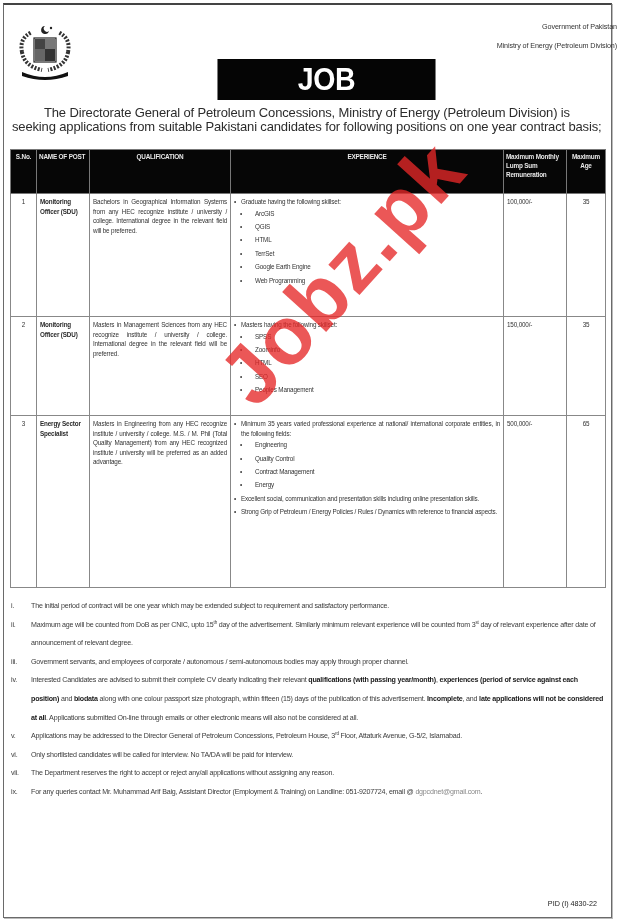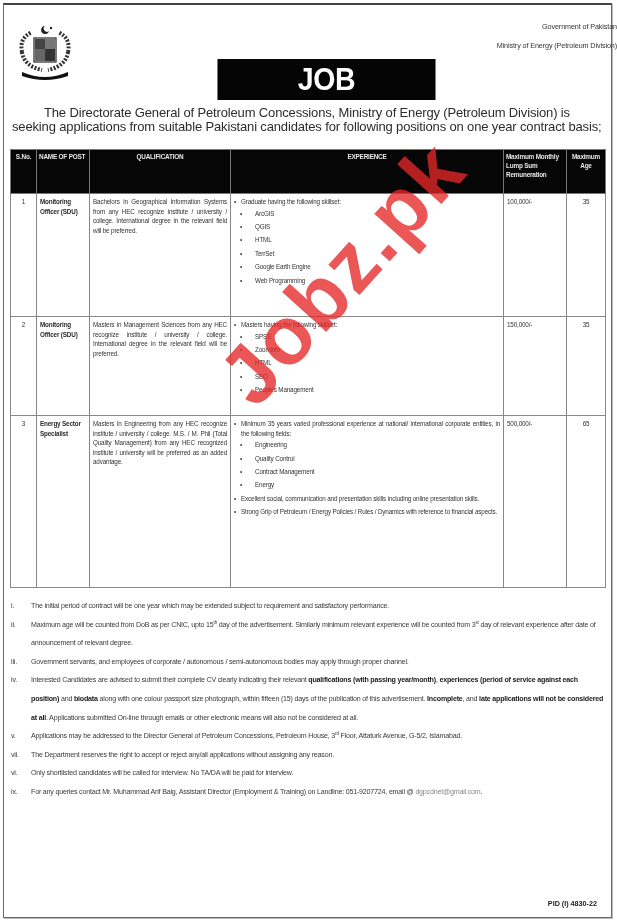--- a/index.html
+++ b/index.html
@@ -49,21 +49,21 @@
   .row1 td { height: 123px; }
   .row2 td { height: 99px; }
   .row3 td { height: 172px; }
 
   .notes { position: absolute; left: 10px; top: 597px; width: 596px; font-size: 7.1px; color: #3a3a3a; letter-spacing: -0.2px; }
   .note { position: relative; padding-left: 21px; line-height: 18.6px; }
   .note .num { position: absolute; left: 0; width: 16px; text-align: left; padding-left: 1px; }
   .note b { color: #1a1a1a; }
   .note sup { font-size: 4.5px; vertical-align: super; line-height: 0; }
   .email { color: #888; }
-  .pid { position: absolute; right: 20px; top: 899px; font-size: 7.2px; font-weight: bold; color: #222; }
+  .pid { position: absolute; right: 20px; top: 899px; font-size: 7.2px; font-weight: normal; color: #222; }
 
   .watermark {
     position: absolute; left: 200px; top: 360px; font-size: 82px; font-weight: bold;
     color: rgba(230, 40, 40, 0.78); transform: rotate(-48deg); transform-origin: left top;
     letter-spacing: 2px; pointer-events: none; font-family: "Liberation Sans", sans-serif;
   }
 </style>
 </head>
 <body>
 
@@ -170,26 +170,26 @@
   </div>
   <div class="note">
     <span class="num">iv.</span>
     <span>Interested Candidates are advised to submit their complete CV clearly indicating their relevant </span><b>qualifications (with passing year/month)</b><span>, </span><b>experiences (period of service against each position)</b><span> and </span><b>biodata</b><span> along with one colour passport size photograph, within fifteen (15) days of the publication of this advertisement. </span><b>Incomplete</b><span>, and </span><b>late applications will not be considered at all</b><span>. Applications submitted On-line through emails or other electronic means will also not be considered at all.</span>
   </div>
   <div class="note">
     <span class="num">v.</span>
     <span>Applications may be addressed to the Director General of Petroleum Concessions, Petroleum House, 3</span><sup>rd</sup><span> Floor, Attaturk Avenue, G-5/2, Islamabad.</span>
   </div>
   <div class="note">
+    <span class="num">vi.</span>
+    <span>Only shortlisted candidates will be called for interview. No TA/DA will be paid for interview.</span>
+  </div>
+  <div class="note">
     <span class="num">vii.</span>
     <span>The Department reserves the right to accept or reject any/all applications without assigning any reason.</span>
-  </div>
-  <div class="note">
-    <span class="num">vi.</span>
-    <span>Only shortlisted candidates will be called for interview. No TA/DA will be paid for interview.</span>
   </div>
   <div class="note">
     <span class="num">ix.</span>
     <span>For any queries contact Mr. Muhammad Arif Baig, Assistant Director (Employment &amp; Training) on Landline: 051-9207724, email @ </span><span class="email">dgpcdnet@gmail.com</span><span>.</span>
   </div>
 </div>
 
 <div class="pid">PID (I) 4830-22</div>
 
 <div class="watermark">Jobz.pk</div>

